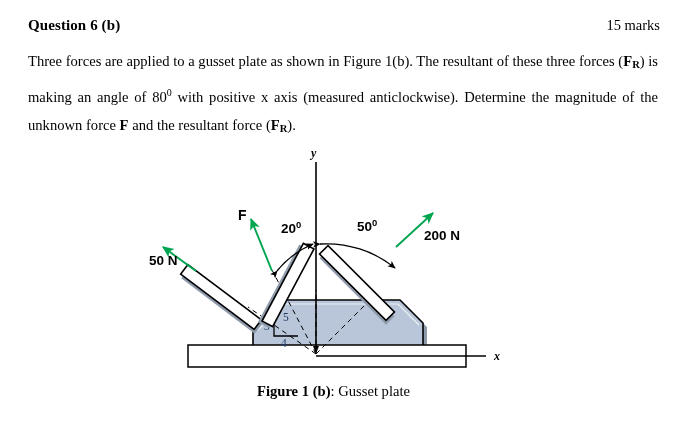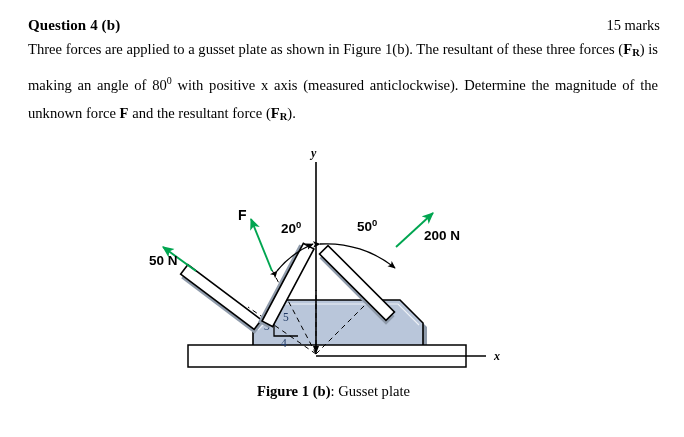--- a/index.html
+++ b/index.html
@@ -33,21 +33,21 @@
   }
   #marks-label {
     font-size: 14.5px;
     font-weight: normal;
   }
 
   
   #question-body {
     position: absolute;
     left: 28px;
-    top: 35px;
+    top: 47px;
     width: 630px;
     font-size: 14.6px;
     line-height: 28px;
     text-align: justify;
     text-justify: inter-word;
   }
   #question-body .b { font-weight: bold; }
   #question-body sub {
     font-size: 10.5px;
     font-weight: bold;
@@ -76,21 +76,21 @@
     width: 667px;
     text-align: center;
     font-size: 14.6px;
   }
   #figure-caption .cap-bold { font-weight: bold; }
 </style>
 </head>
 <body>
 
 <div id="header-row">
-  <div id="question-title">Question 4 (b)</div>
+  <div id="question-title">Question 6 (b)</div>
   <div id="marks-label">15 marks</div>
 </div>
 
 <div id="question-body">
   <span>Three forces are applied to a gusset plate as shown in Figure 1(b). The resultant of these three forces (</span><span class="b">F</span><sub>R</sub><span>) is making an angle of 80</span><sup>0</sup><span> with positive x axis (measured anticlockwise). Determine the magnitude of the unknown force </span><span class="b">F</span><span> and the resultant force (</span><span class="b">F</span><sub>R</sub><span>).</span>
 </div>
 
 <div id="figure-wrap">
 <svg id="figure-svg" width="684" height="240" viewBox="0 0 684 240">
 

